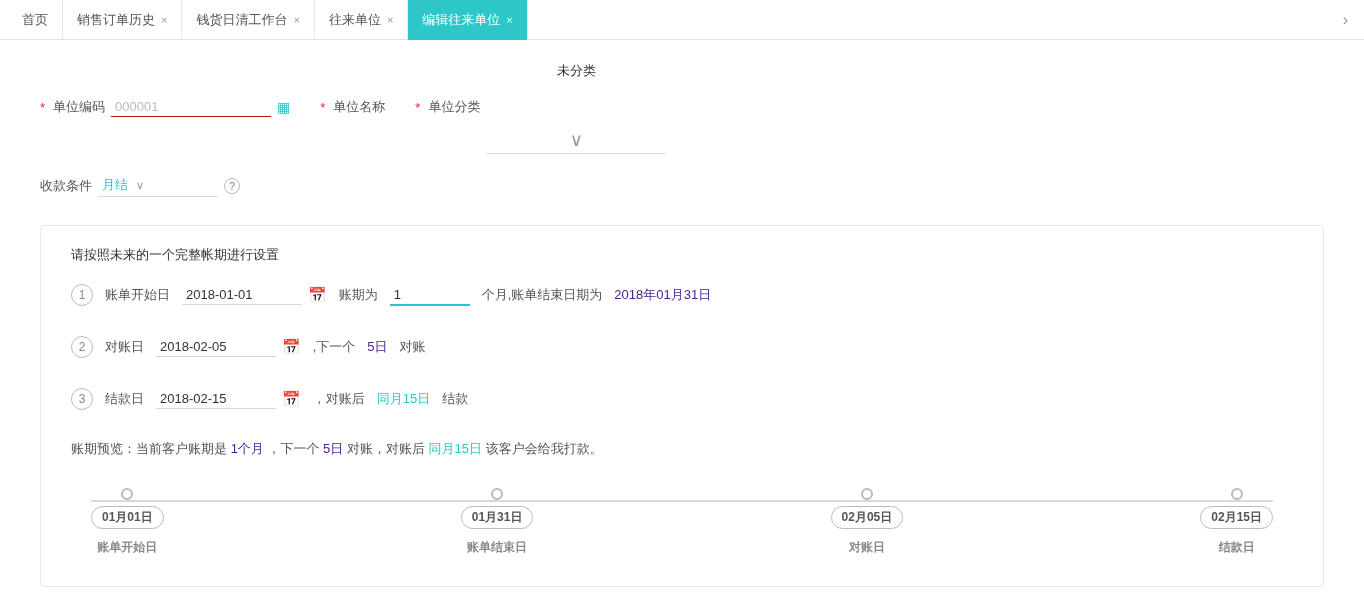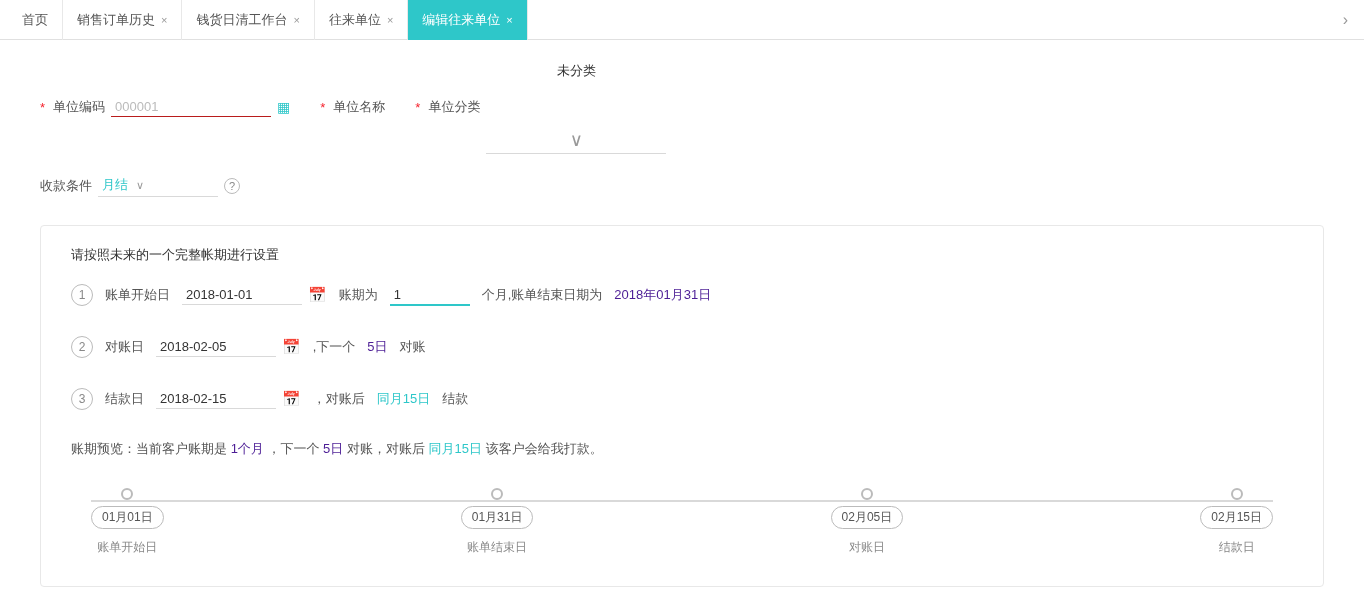--- a/index.html
+++ b/index.html
@@ -230,20 +230,21 @@
       margin-bottom: 30px;
     }
 
     
     .timeline-wrap {
       position: relative;
       display: flex;
       align-items: center;
       margin-top: 10px;
       padding: 0 20px;
+      font-weight: bold;
     }
     .timeline-line {
       position: absolute;
       top: 12px;
       left: 20px;
       right: 20px;
       height: 2px;
       background: #d9d9d9;
       z-index: 0;
     }

